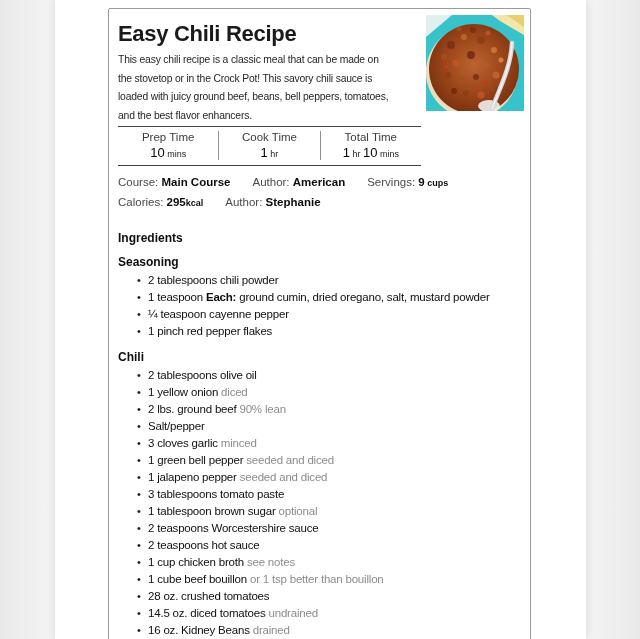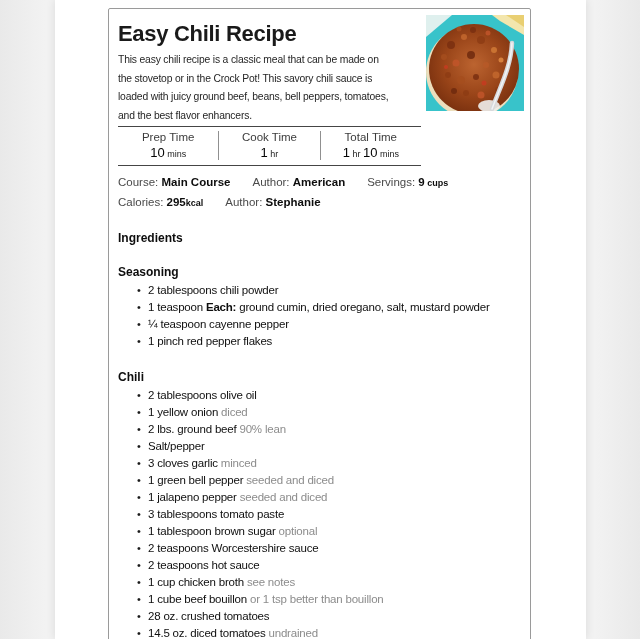--- a/index.html
+++ b/index.html
@@ -22,21 +22,21 @@
     padding:4px 0 5px;}
   .time-col{flex:1;}
   .time-col+.time-col{border-left:1px solid #909090;}
   .time-label{font-size:11.5px;color:#3c3c3c;margin-bottom:2px;}
   .time-value{font-size:12.5px;color:#050505;}
   .meta{margin-top:7px;}
   .meta-row{display:flex;gap:22px;font-size:11.5px;line-height:18.5px;}
   .meta-label{color:#4a4a4a;}
   .meta-value{font-weight:700;color:#0d0d0d;}
   h2{margin:19px 0 0;font-size:12px;font-weight:700;color:#0d0d0d;}
-  h3{margin:20px 0 0;font-size:12px;font-weight:700;color:#0d0d0d;}
+  h3{margin:10px 0 0;font-size:12px;font-weight:700;color:#0d0d0d;}
   ul{list-style:none;margin:3px 0 0;padding:0 0 0 30px;}
   li{position:relative;font-size:11.5px;line-height:17px;letter-spacing:-.2px;color:#0f0f0f;}
   li::before{content:"\2022";position:absolute;left:-11px;top:0;font-size:11px;color:#1a1a1a;}
   .p-m{color:#0f0f0f;}
   .p-note{color:var(--note-text,#8c8c8c);}
   .p-bi{font-weight:700;color:#0f0f0f;}
   .p-n{font-size:13px;color:#050505;}
   .p-u{font-size:9px;color:#222;}
   .p-v{font-weight:700;color:#0d0d0d;margin-top:40px;}
   .p-vu{font-weight:700;font-size:9px;color:#0d0d0d;}

